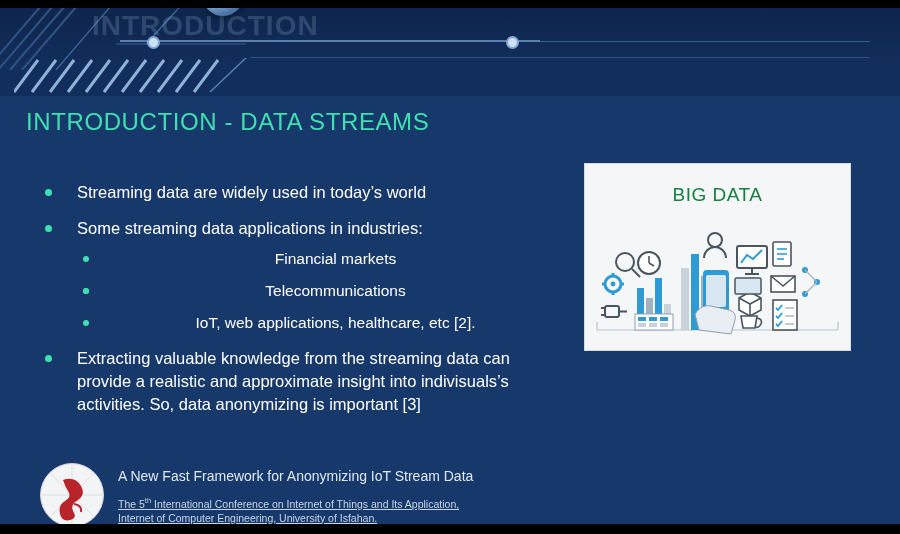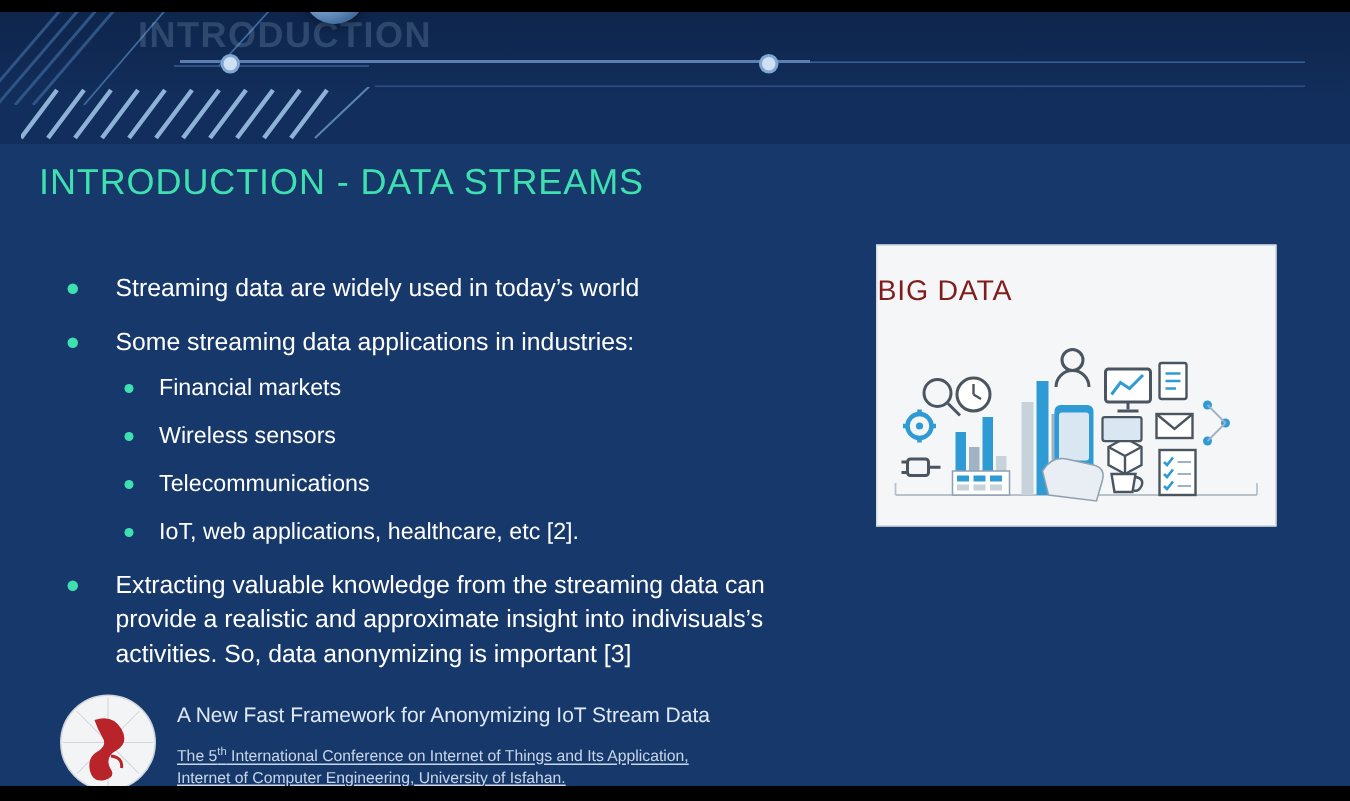--- a/index.html
+++ b/index.html
@@ -92,21 +92,21 @@
     left: 202px; top: -26px;
     width: 42px; height: 42px;
     border-radius: 50%;
     background: radial-gradient(circle at 32% 28%, #cfe3f6 0%, #8fb4da 38%, #4a74a6 72%, #2d4f7c 100%);
     box-shadow: 0 2px 6px rgba(0,0,0,0.35);
     z-index: 8;
   }
   .ghost-title {
     position: absolute;
     left: 92px; top: 10px;
-    font-size: 24px;
+    font-size: 28px;
     letter-spacing: 1px;
     color: rgba(160,190,220,0.22);
     font-weight: bold;
     z-index: 7;
   }
   
   .slide-title {
     position: absolute;
     left: 26px; top: 108px;
     font-size: 24px;
@@ -138,20 +138,21 @@
     position: absolute;
     left: 5px; top: 8px;
     width: 7px; height: 7px;
     border-radius: 50%;
     background: #3fe0b0;
   }
   ul.lv2 {
     list-style: none;
     margin: 10px 0 0 0;
     padding: 0;
+    text-align: center;
   }
   ul.lv2 > li {
     position: relative;
     padding-left: 29px;
     margin-bottom: 12px;
     font-size: 15.5px;
     line-height: 20px;
   }
   ul.lv2 > li > .bullet {
     position: absolute;
@@ -173,23 +174,23 @@
     width: 265px; height: 186px;
     background: #f4f6f8;
     border: 1px solid #d6dbe0;
     z-index: 10;
     overflow: hidden;
   }
   .img-title {
     position: absolute;
     left: 0; top: 20px;
     width: 265px;
-    text-align: left;
+    text-align: center;
     font-size: 19px;
-    color: #7f1d1d;
+    color: #15803d;
     letter-spacing: 0.5px;
   }
   .img-art {
     position: absolute;
     left: 6px; top: 54px;
     width: 253px; height: 126px;
   }
   
   .footer-logo {
     position: absolute;
@@ -279,21 +280,20 @@
       <li>
         <span class="bullet"></span>
         <span>Some streaming data applications in industries:</span>
         <ul class="lv2">
           <li>
             <span class="bullet"></span>
             <span>Financial markets</span>
           </li>
           <li>
             <span class="bullet"></span>
-            <span>Wireless sensors</span>
           </li>
           <li>
             <span class="bullet"></span>
             <span>Telecommunications</span>
           </li>
           <li>
             <span class="bullet"></span>
             <span>IoT, web applications, healthcare, etc [2].</span>
           </li>
         </ul>

